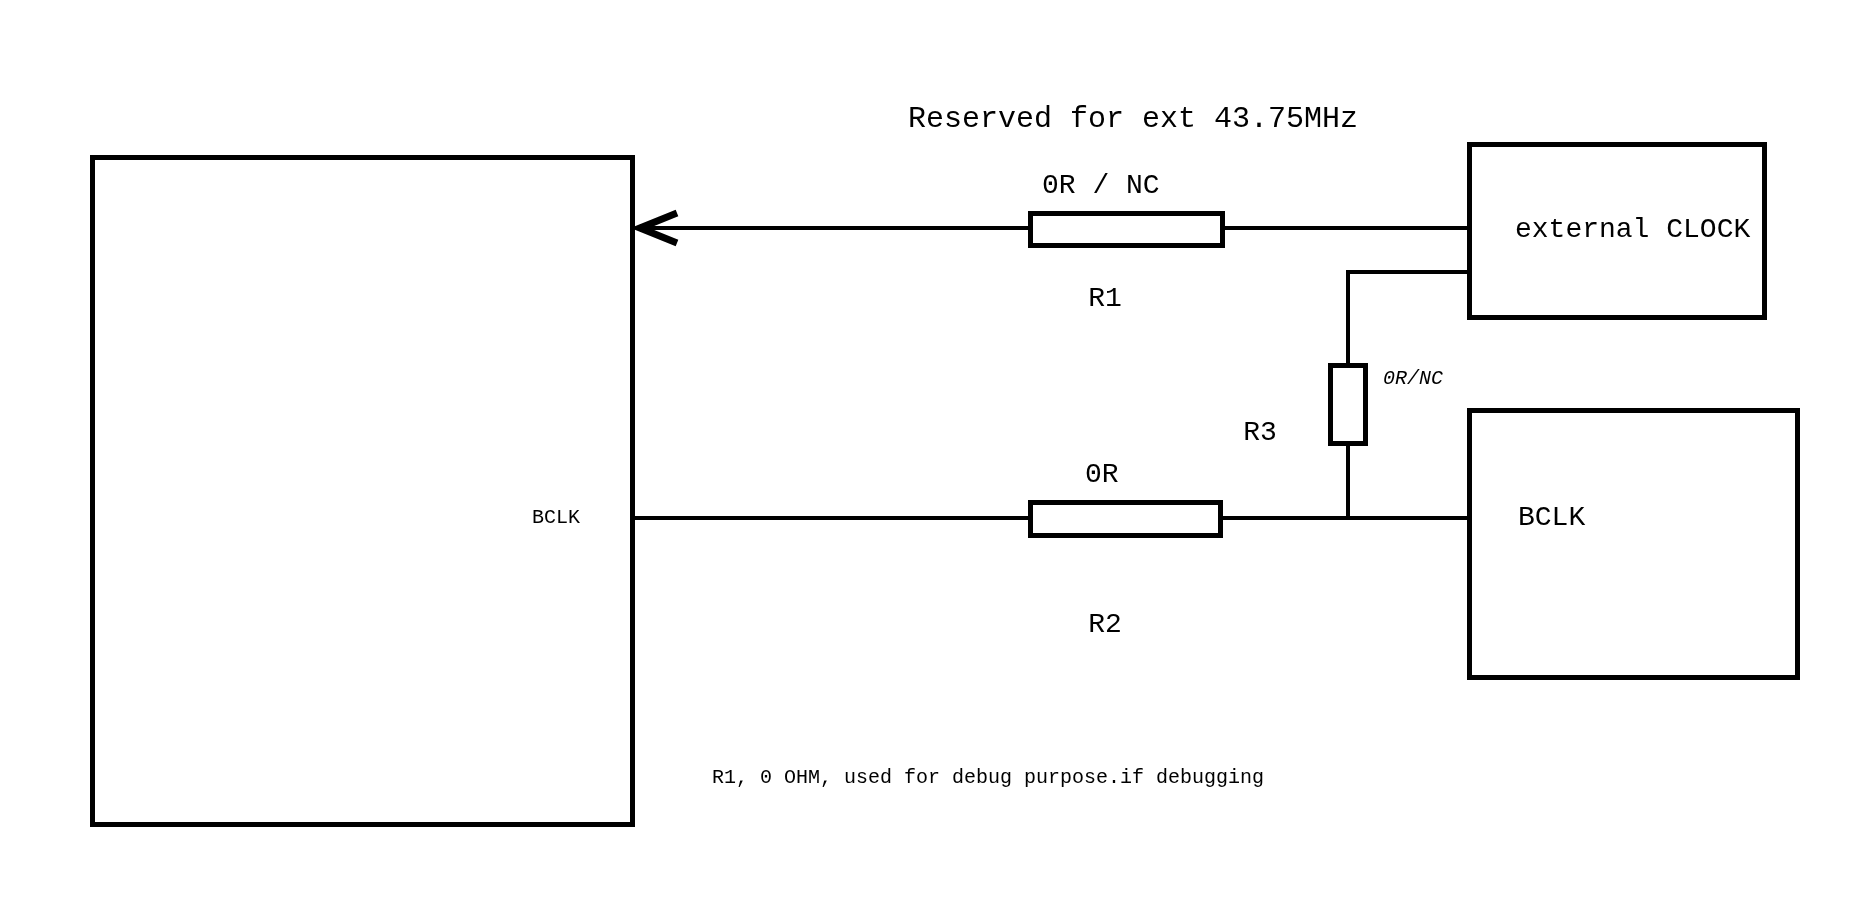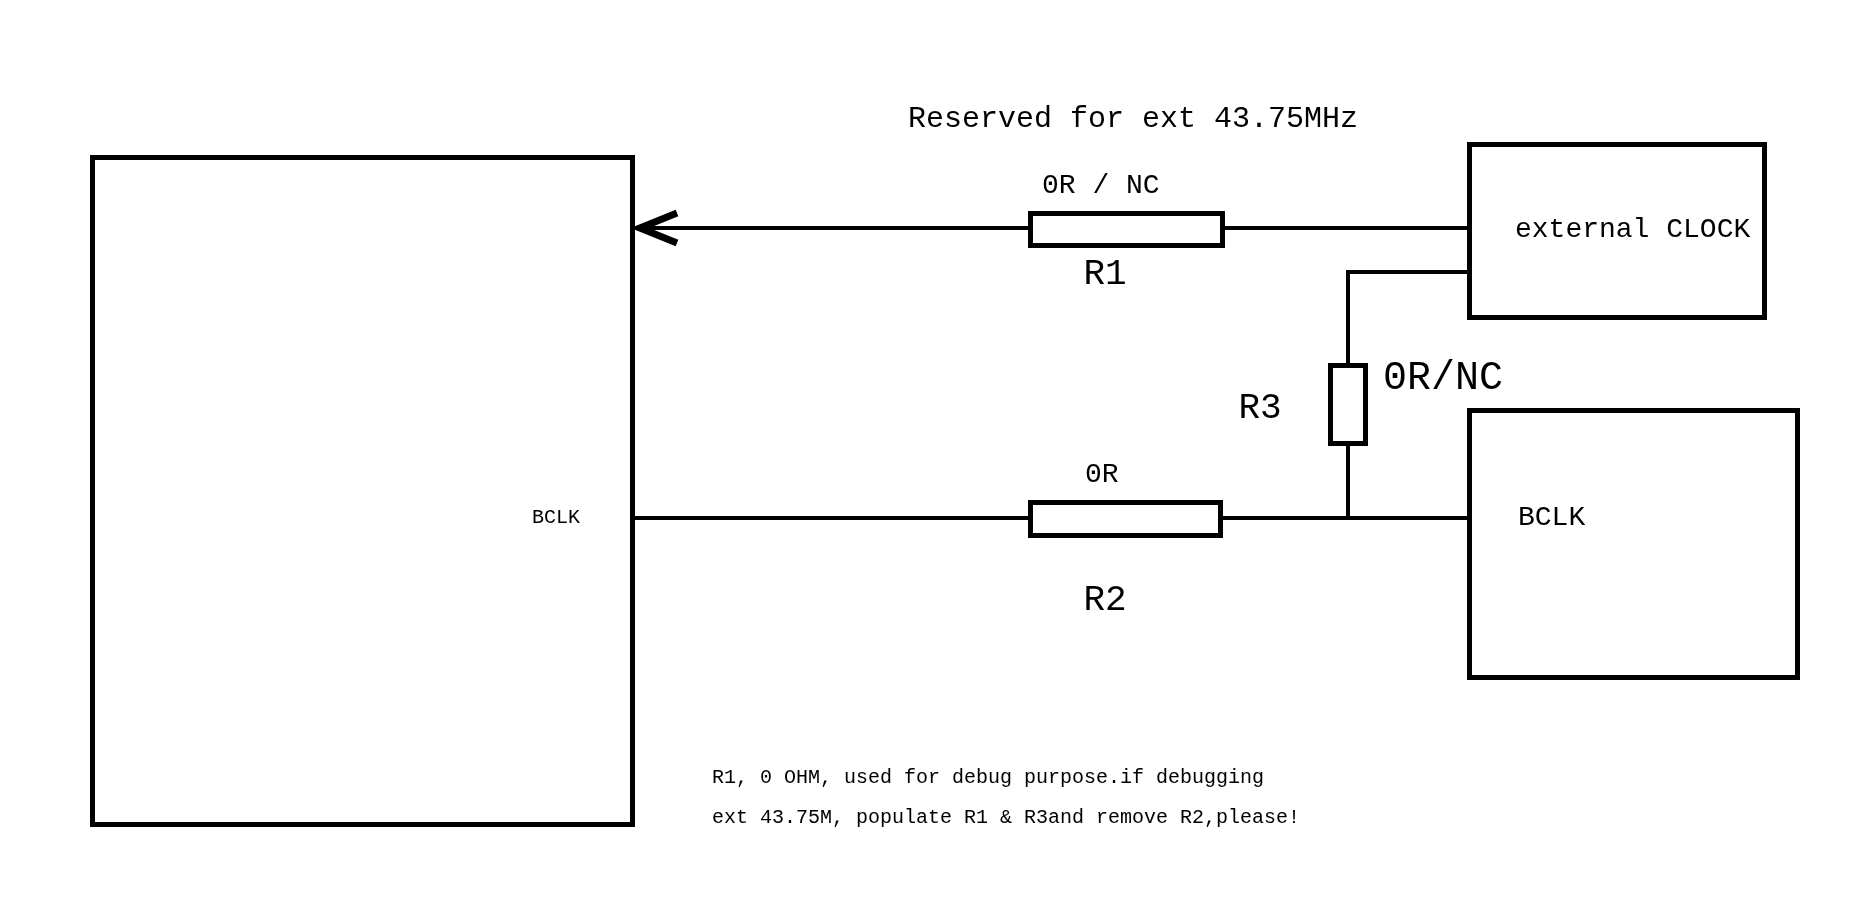--- a/index.html
+++ b/index.html
@@ -44,23 +44,23 @@
     background: #000;
   }
   .resistor {
     position: absolute;
     border: 5px solid #000;
     background: #fff;
     box-sizing: border-box;
   }
   .pin-label { font-size: 20px; line-height: 30px; }
   .block-label { font-size: 28px; line-height: 30px; }
-  .r-name { font-size: 36px; line-height: 38px; }
+  .r-name { font-size: 28px; line-height: 38px; margin-top: 24px; }
   .r-note-small { font-size: 28px; line-height: 28px; }
-  .r-note-big { font-size: 40px; line-height: 34px; }
+  .r-note-big { font-size: 20px; line-height: 34px; font-style: italic; }
   .title-text { font-size: 30px; line-height: 34px; }
   .note-text { font-size: 20px; line-height: 36px; }
 </style>
 </head>
 <body>
 
 <div id="canvas">
 
   <div class="abs mono title-text" style="left:908px; top:102px;">Reserved for ext 43.75MHz</div>
 
@@ -94,15 +94,14 @@
   <div class="abs mono r-note-big" style="left:1383px; top:362px;">0R/NC</div>
   <div class="wire-v" style="left:1346px; top:444px; height:76px;"></div>
 
   <div class="wire-h" style="left:633px; top:516px; width:395px;"></div>
   <div class="resistor" style="left:1028px; top:500px; width:195px; height:38px;"></div>
   <div class="abs mono r-note-small" style="left:1085px; top:461px; width:70px; text-align:left;">0R</div>
   <div class="abs mono r-name" style="left:1040px; top:582px; width:130px; text-align:center;">R2</div>
   <div class="wire-h" style="left:1223px; top:516px; width:244px;"></div>
 
   <div class="abs mono note-text" style="left:712px; top:760px;">R1, 0 OHM, used for debug purpose.if debugging</div>
-  <div class="abs mono note-text" style="left:712px; top:800px;">ext 43.75M, populate R1 &amp; R3and remove R2,please!</div>
 
 </div>
 
 </body></html>

